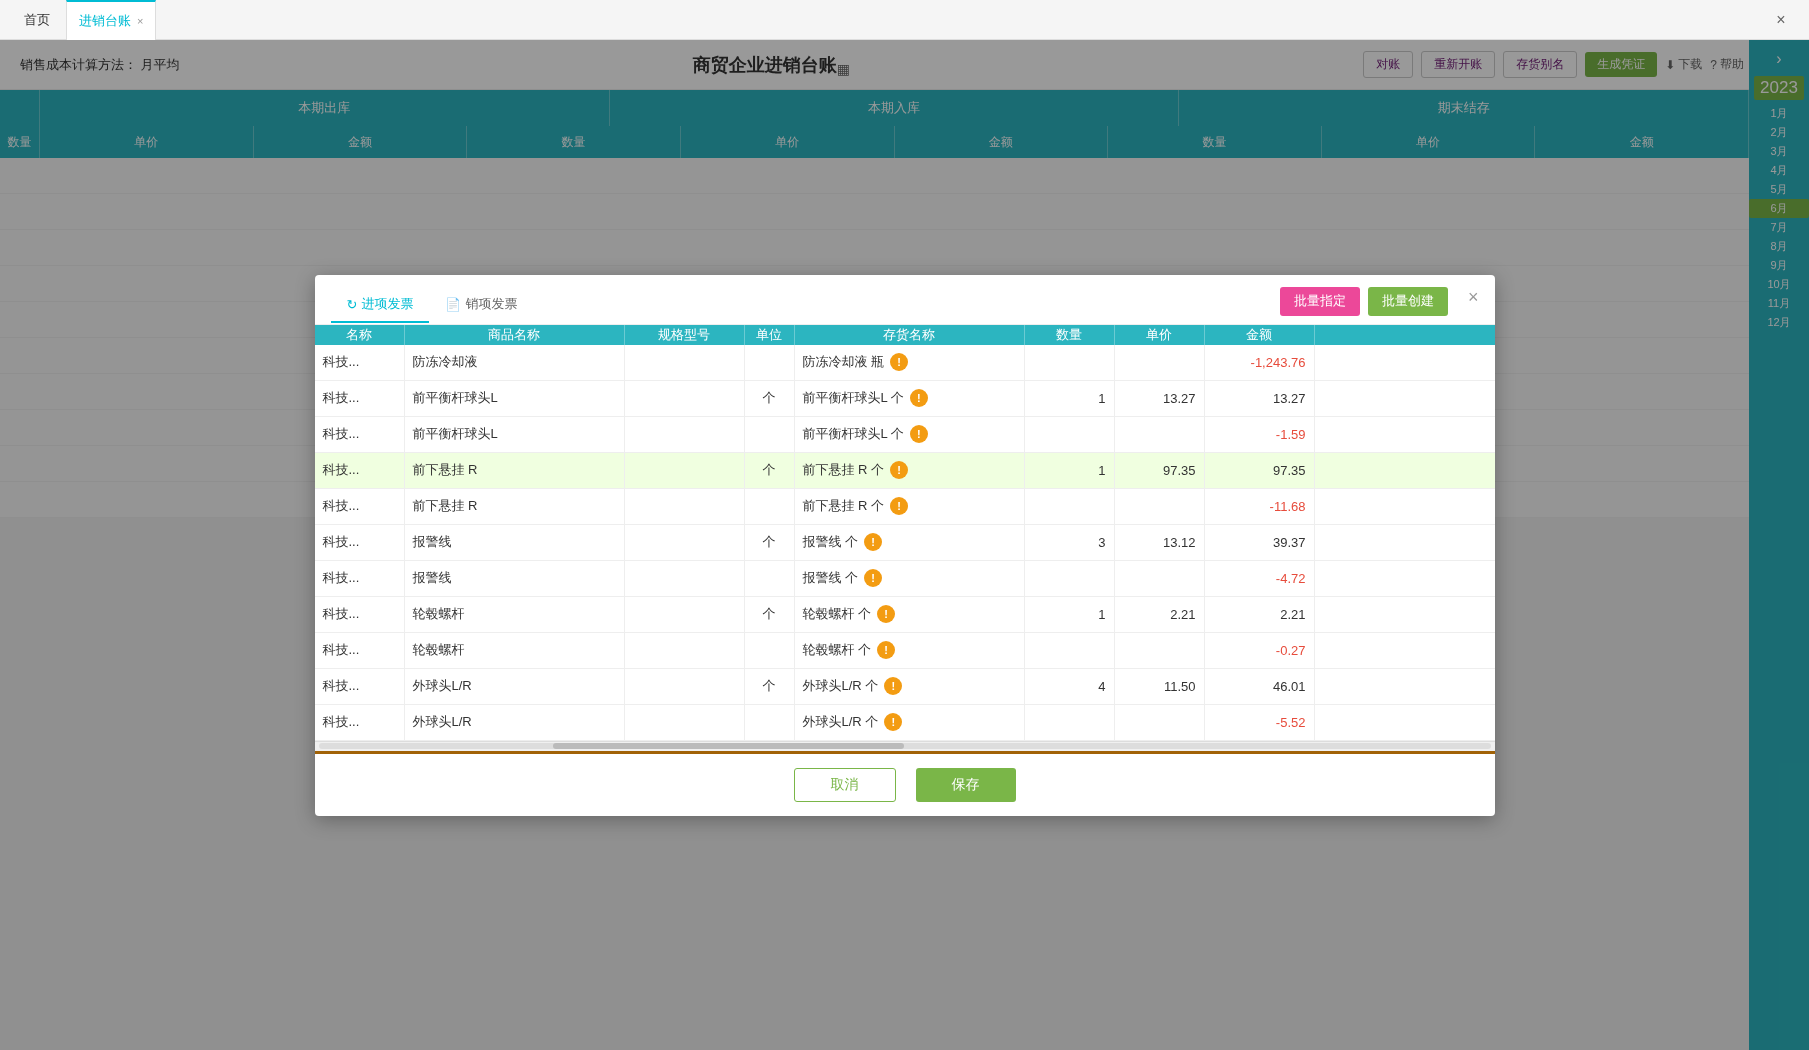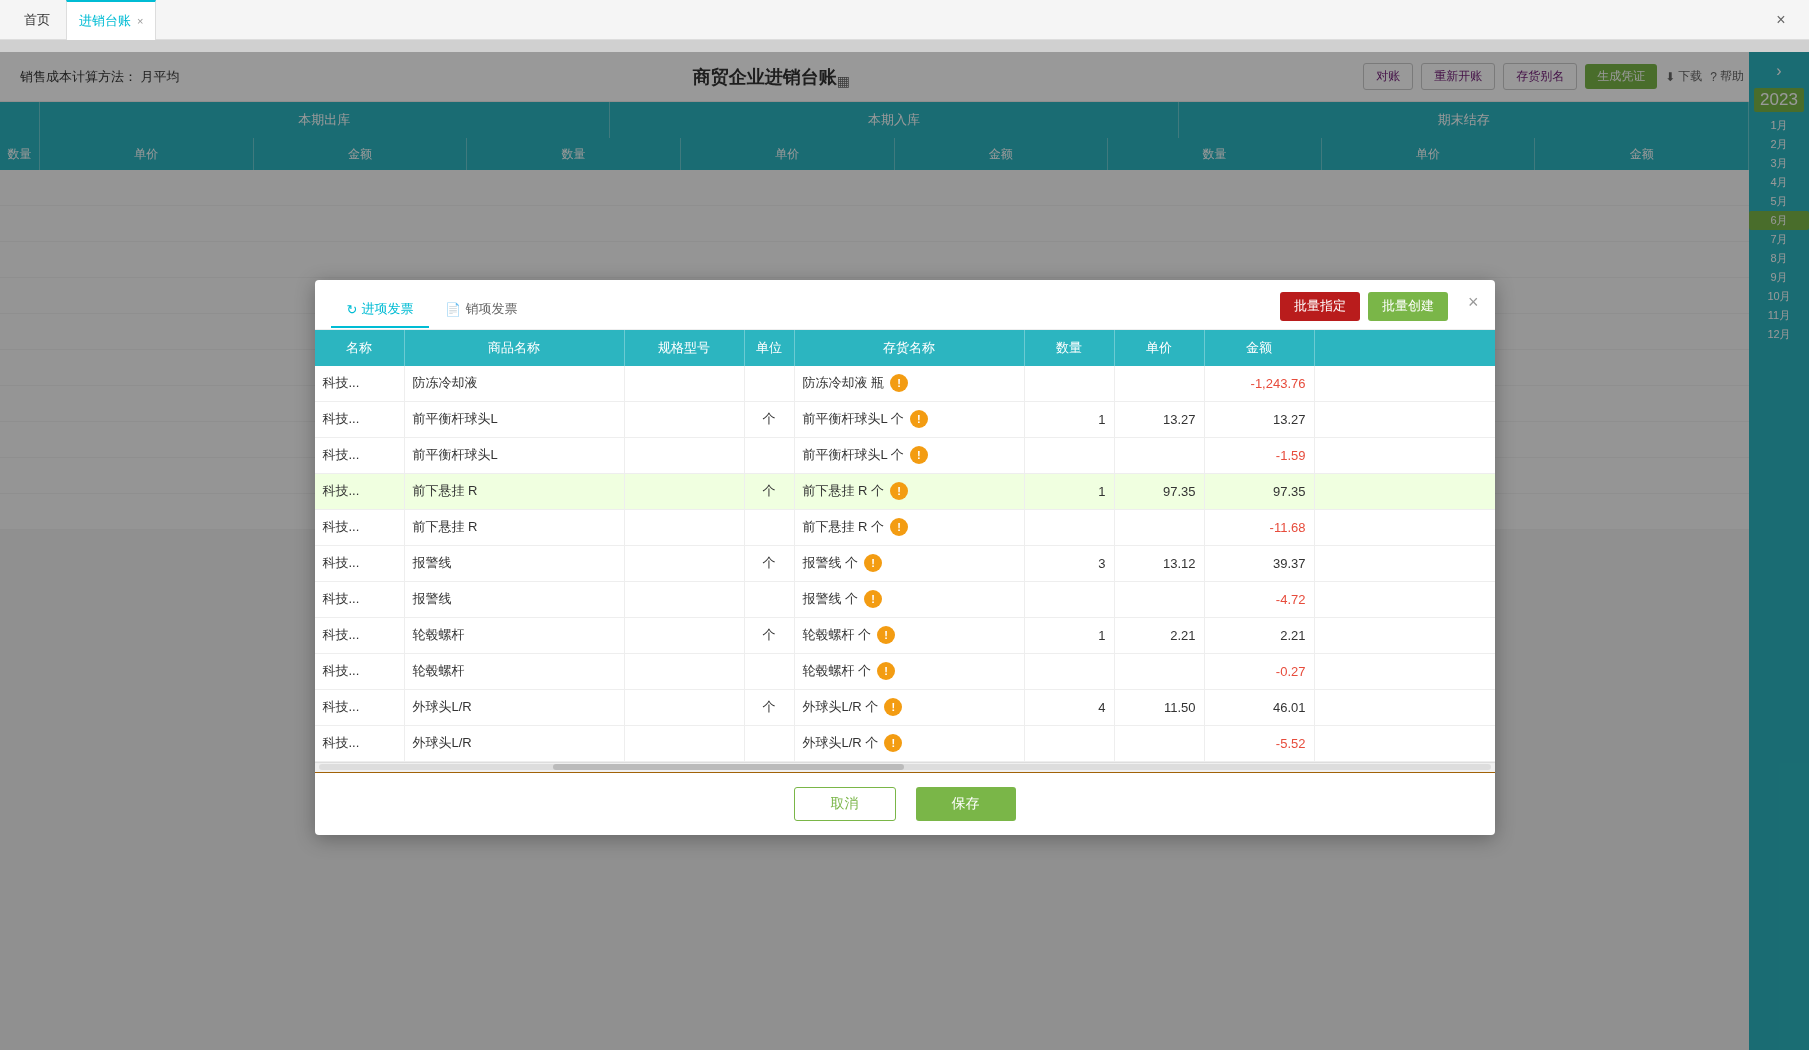--- a/index.html
+++ b/index.html
@@ -26,21 +26,21 @@
     }
 
     
     .main-content {
       background: #f0f0f0; position: relative; height: calc(1050px - 40px);
     }
 
     
     .bg-header {
       background: #fff; padding: 0 20px; height: 50px; display: flex;
-      align-items: center; justify-content: space-between; border-bottom: 1px solid #eee; margin-top: 12px;
+      align-items: center; justify-content: space-between; border-bottom: 1px solid #eee;
     }
     .bg-header-left { font-size: 13px; color: #333; }
     .bg-header-center { font-size: 18px; font-weight: bold; color: #333; display: flex; align-items: flex-end; }
     .bg-header-right { display: flex; gap: 8px; align-items: center; }
     .btn-outline {
       border: 1px solid #ccc; background: #fff; padding: 4px 12px; border-radius: 3px;
       cursor: pointer; font-size: 12px; color: #701a75;
     }
     .btn-green {
       border: none; background: #7ab648; padding: 4px 12px; border-radius: 3px;
@@ -74,35 +74,35 @@
     .modal-tabs { display: flex; gap: 0; }
     .modal-tab {
       padding: 8px 16px; cursor: pointer; font-size: 13px; color: #666;
       border-bottom: 2px solid transparent; display: flex; align-items: center; gap: 4px;
     }
     .modal-tab.active {
       color: #00bcd4; border-bottom: 2px solid #00bcd4;
     }
     .modal-header-right { display: flex; gap: 8px; padding-bottom: 8px; }
     .btn-batch-assign {
-      background: #b91c1c; color: #fff; border: none; padding: 5px 14px;
+      background: #ec4899; color: #fff; border: none; padding: 5px 14px;
       border-radius: 3px; cursor: pointer; font-size: 13px;
     }
     .btn-batch-create {
       background: #7ab648; color: #fff; border: none; padding: 5px 14px;
       border-radius: 3px; cursor: pointer; font-size: 13px;
     }
     .modal-close { cursor: pointer; font-size: 18px; color: #999; margin-left: 12px; padding-bottom: 8px; }
 
     
     .modal-table { flex: 1; overflow: hidden; }
     .modal-table-header {
       display: grid;
       grid-template-columns: 90px 220px 120px 50px 230px 90px 90px 110px;
-      background: #2cb5c0; height: 36px;
+      background: #2cb5c0; height: 20px;
     }
     .mth {
       display: flex; align-items: center; justify-content: center; color: #fff;
       font-size: 13px; border-right: 1px solid rgba(255,255,255,0.3); font-weight: normal;
     }
     .modal-table-body { overflow-y: auto; max-height: 480px; }
     .modal-row {
       display: grid;
       grid-template-columns: 90px 220px 120px 50px 230px 90px 90px 110px;
       border-bottom: 1px solid #eee; min-height: 36px;
@@ -125,21 +125,21 @@
     .modal-scrollbar {
       height: 10px; background: #f0f0f0; border-top: 1px solid #ddd;
       display: flex; align-items: center; padding: 0 4px;
     }
     .scrollbar-track { flex: 1; height: 6px; background: #ddd; border-radius: 3px; position: relative; }
     .scrollbar-thumb { position: absolute; left: 20%; width: 30%; height: 6px; background: #bbb; border-radius: 3px; }
 
     
     .modal-footer {
       padding: 14px; display: flex; justify-content: center; gap: 20px;
-      border-top: 1px solid #a16207;
+      border-top: 3px solid #a16207;
     }
     .btn-cancel {
       border: 1px solid #7ab648; background: #fff; color: #7ab648;
       padding: 7px 36px; border-radius: 3px; cursor: pointer; font-size: 14px;
     }
     .btn-save {
       border: none; background: #7ab648; color: #fff;
       padding: 7px 36px; border-radius: 3px; cursor: pointer; font-size: 14px;
     }
 

